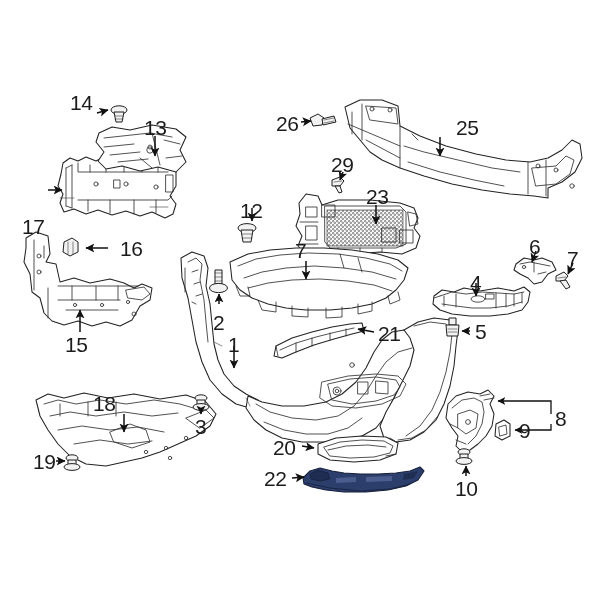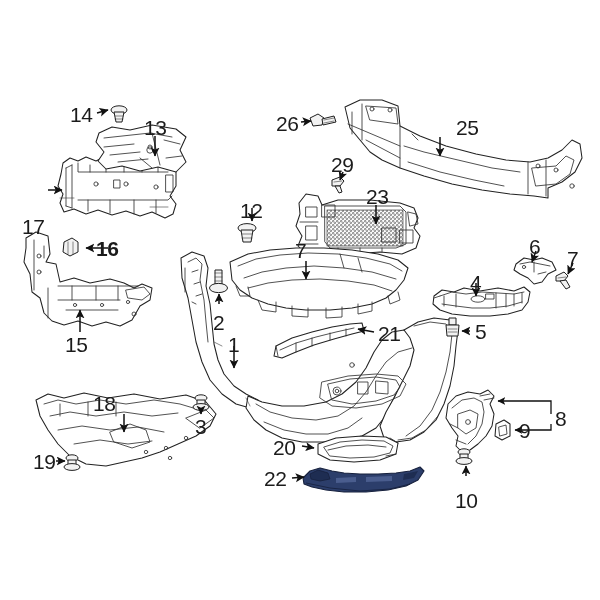--- a/index.html
+++ b/index.html
@@ -452,27 +452,27 @@
 
   <div class="callout-label" style="left:228px; top:334px;">1</div>
   <div class="callout-label" style="left:213px; top:312px;">2</div>
   <div class="callout-label" style="left:195px; top:416px;">3</div>
   <div class="callout-label" style="left:470px; top:272px;">4</div>
   <div class="callout-label" style="left:475px; top:321px;">5</div>
   <div class="callout-label" style="left:529px; top:236px;">6</div>
   <div class="callout-label" style="left:567px; top:248px;">7</div>
   <div class="callout-label" style="left:555px; top:408px;">8</div>
   <div class="callout-label" style="left:519px; top:420px;">9</div>
-  <div class="callout-label" style="left:455px; top:490px;">10</div>
+  <div class="callout-label" style="left:455px; top:478px;">10</div>
   <div class="callout-label" style="left:295px; top:240px;">7</div>
   <div class="callout-label" style="left:240px; top:200px;">12</div>
   <div class="callout-label" style="left:144px; top:117px;">13</div>
-  <div class="callout-label" style="left:70px;  top:104px;text-align:right;">14</div>
+  <div class="callout-label" style="left:70px;  top:92px;text-align:right;">14</div>
   <div class="callout-label" style="left:65px;  top:334px;">15</div>
-  <div class="callout-label" style="left:96px; top:238px;font-weight:bold;">16</div>
+  <div class="callout-label" style="left:120px; top:238px;">16</div>
   <div class="callout-label" style="left:22px;  top:172px;margin-top:44px;">17</div>
   <div class="callout-label" style="left:93px; top:393px;">18</div>
   <div class="callout-label" style="left:33px;  top:451px;">19</div>
   <div class="callout-label" style="left:273px; top:437px;">20</div>
   <div class="callout-label" style="left:378px; top:323px;">21</div>
   <div class="callout-label" style="left:264px; top:468px;">22</div>
   <div class="callout-label" style="left:366px; top:186px;text-align:right;">23</div>
   <div class="callout-label" style="left:331px; top:154px;">29</div>
   <div class="callout-label" style="left:428px; top:117px;margin-left:28px;">25</div>
   <div class="callout-label" style="left:276px; top:113px;">26</div>

